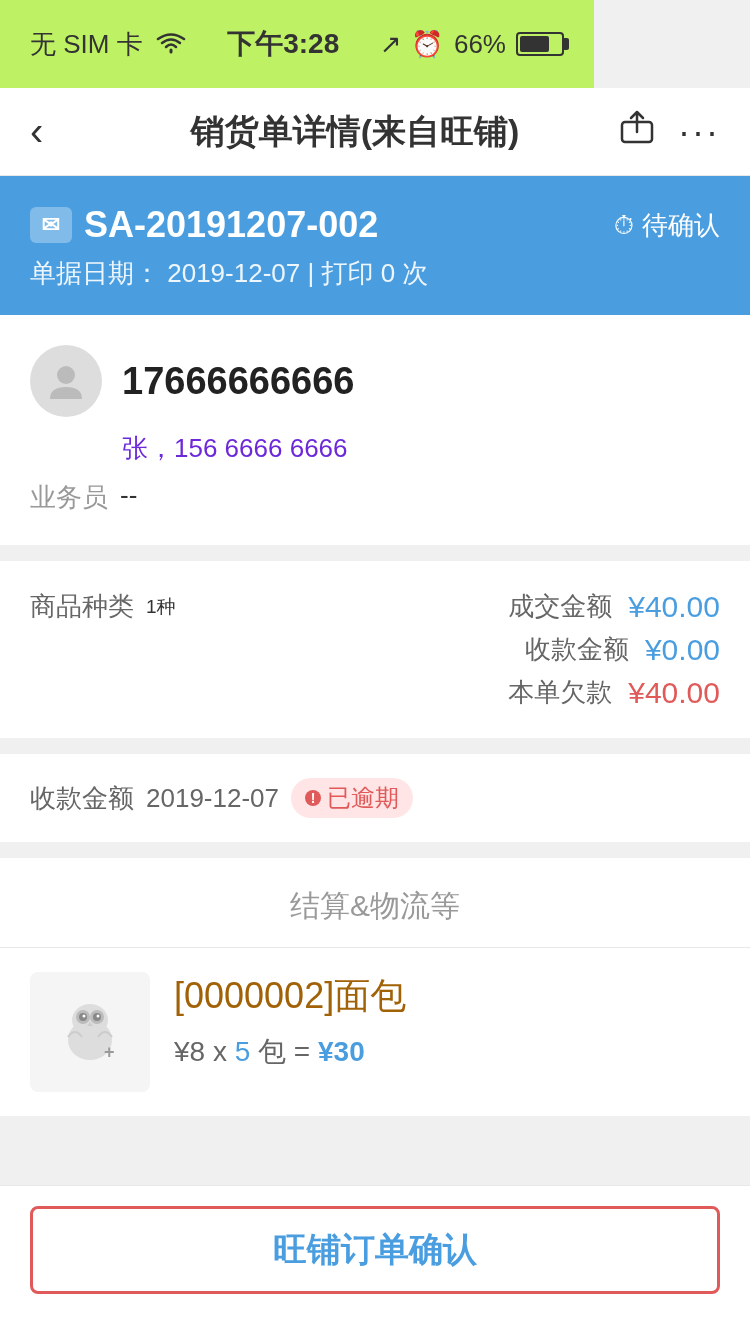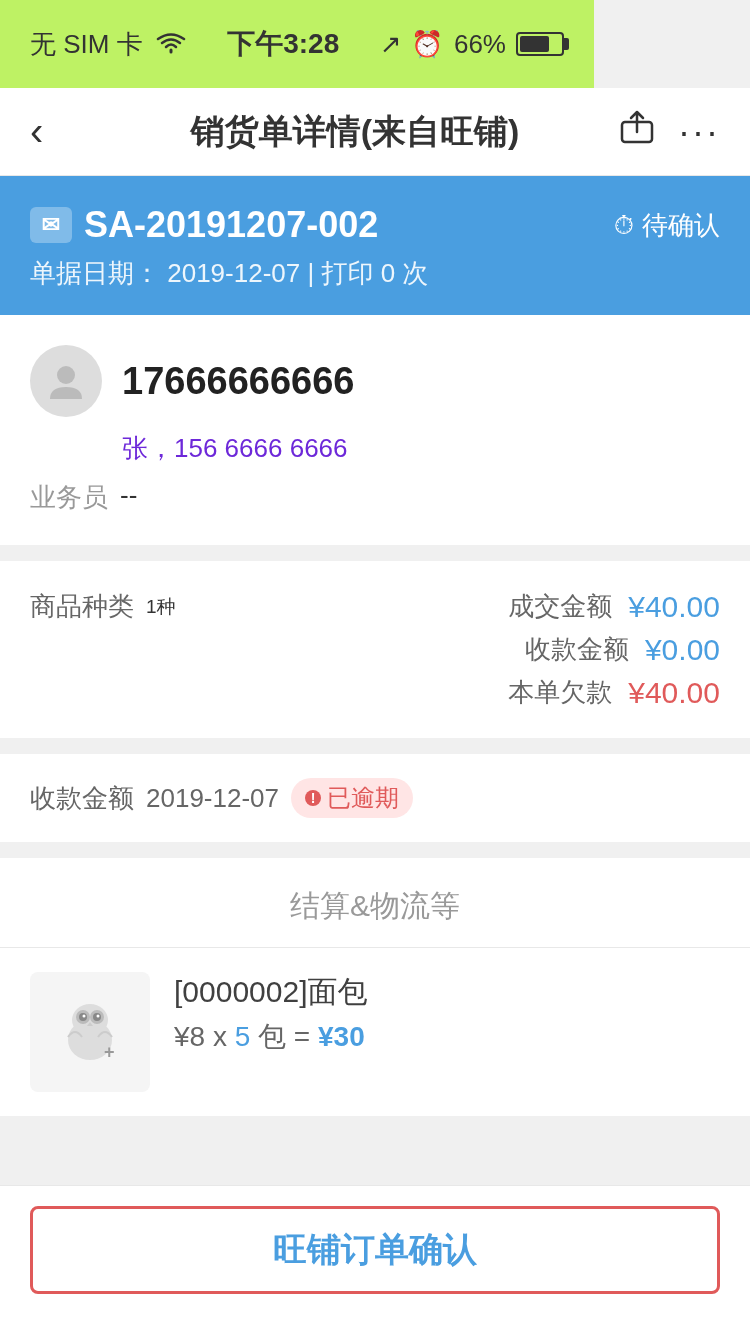--- a/index.html
+++ b/index.html
@@ -258,23 +258,23 @@
     .product-image {
       width: 120px; height: 120px;
       background: #f5f5f5;
       border-radius: 8px;
       display: flex; align-items: center; justify-content: center;
       flex-shrink: 0;
       overflow: hidden;
     }
     .product-info { flex: 1; }
     .product-name {
-      font-size: 30px;
-      color: #404040;
-      margin-bottom: 5px;
+      font-size: 36px;
+      color: #a16207;
+      margin-bottom: 12px;
     }
     .product-calc {
       font-size: 28px;
       color: #666;
     }
     .product-calc .qty { color: #4A9EE0; }
     .product-calc .total { color: #4A9EE0; font-weight: 600; }
 
     
     .content-area {

